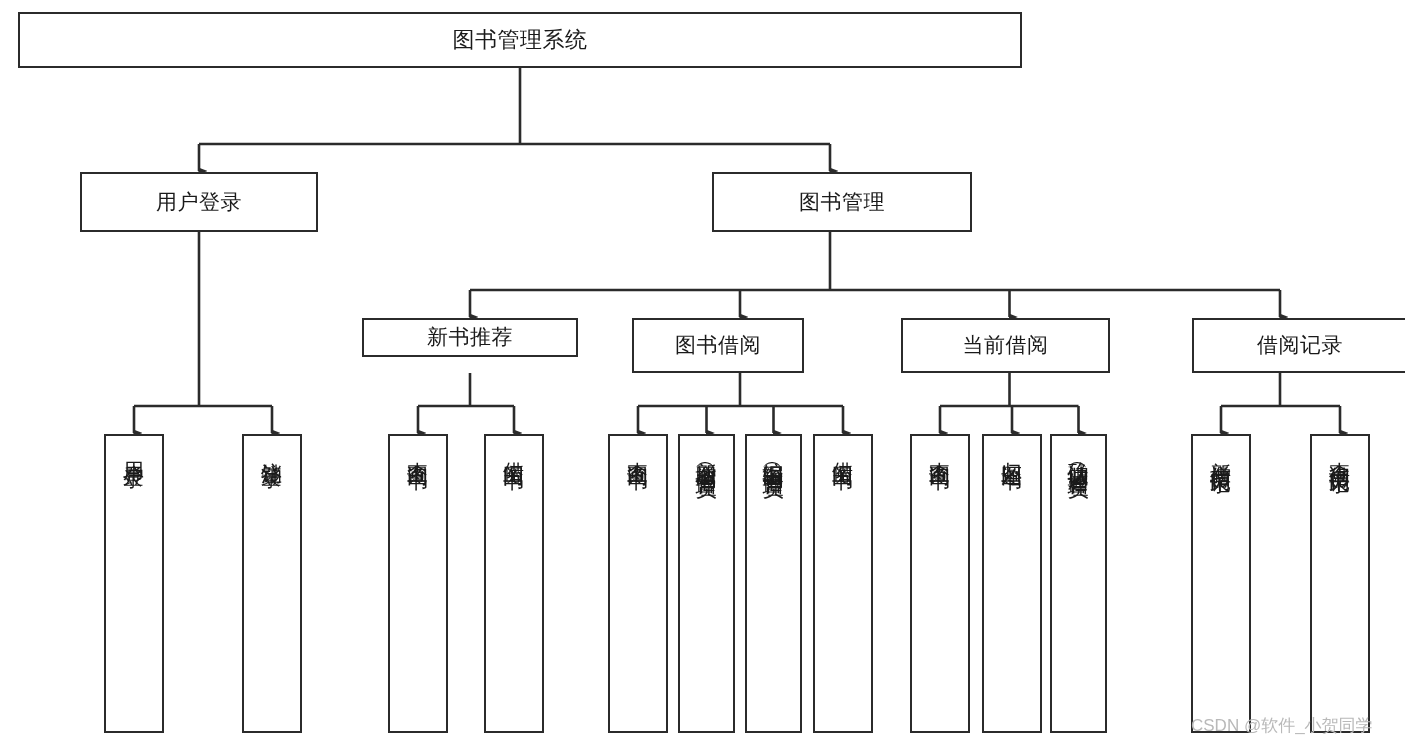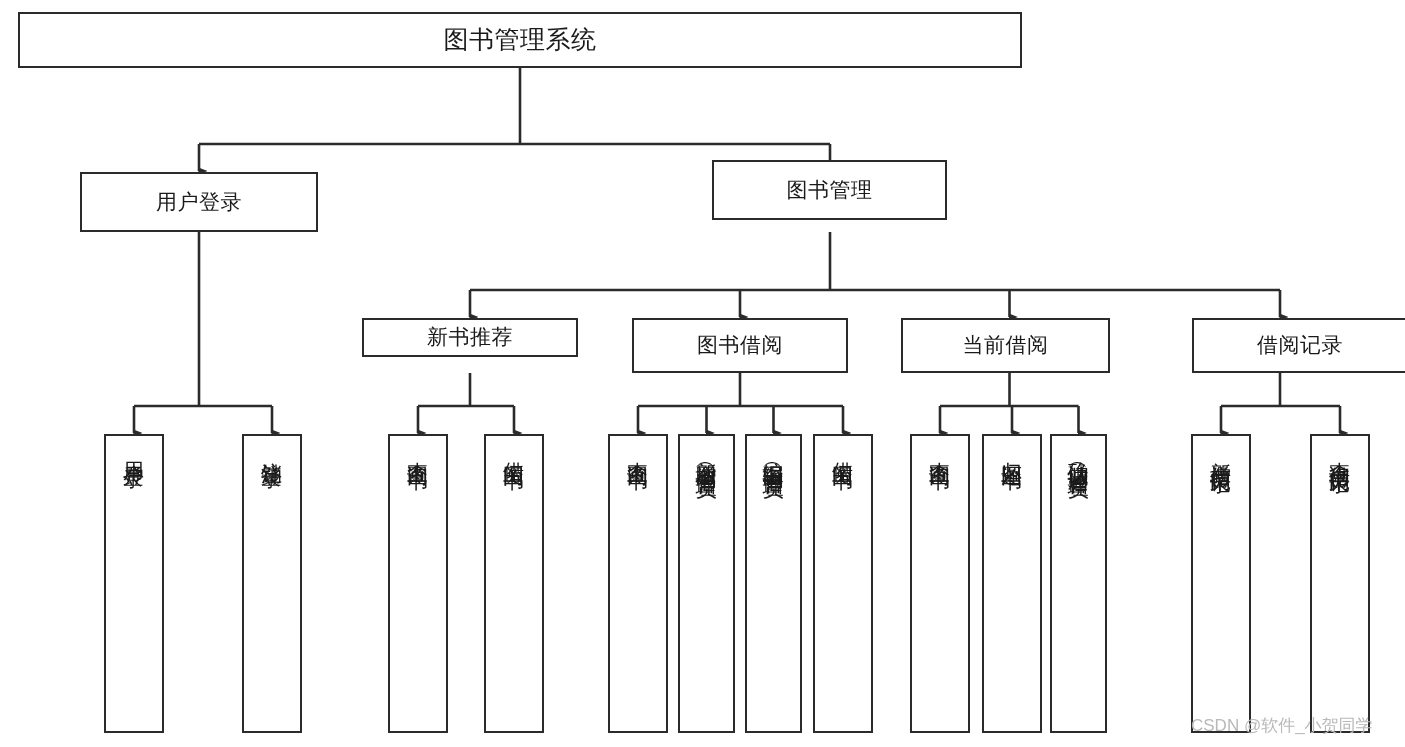--- a/index.html
+++ b/index.html
@@ -53,21 +53,21 @@
     padding-top: 9px;
   }
   .node.vertical .node-label {
     writing-mode: vertical-rl;
     text-orientation: upright;
     font-size: 21px;
     letter-spacing: 2.5px;
     line-height: 1.0;
     white-space: nowrap;
   }
-  .node.root .node-label { font-size: 25px; }
+  .node.root .node-label { font-size: 22px; }
   .watermark {
     position: absolute;
     left: 1191px;
     top: 714px;
     font-size: 17px;
     color: #b9b9b9;
     white-space: nowrap;
     font-family: "Liberation Sans", "DejaVu Sans", sans-serif;
     pointer-events: none;
   }
@@ -120,27 +120,27 @@
       </g>
   </svg>
 
   <div id="nodes-layer">
       <div class="node horizontal root" style="left: 18px; top: 12px; width: 1004px; height: 56px;">
         <span class="node-label">图书管理系统</span>
       </div>
       <div class="node horizontal" style="left: 80px; top: 172px; width: 238px; height: 60px;">
         <span class="node-label">用户登录</span>
       </div>
-      <div class="node horizontal" style="left: 712px; top: 160px; width: 235px; height: 60px; justify-content: center;">
+      <div class="node horizontal" style="left: 712px; top: 172px; width: 260px; height: 60px; justify-content: center;">
         <span class="node-label">图书管理</span>
       </div>
       <div class="node horizontal" style="left: 362px; top: 318px; width: 216px; height: 39px;">
         <span class="node-label">新书推荐</span>
       </div>
-      <div class="node horizontal" style="left: 632px; top: 318px; width: 216px; height: 55px;">
+      <div class="node horizontal" style="left: 632px; top: 318px; width: 172px; height: 55px;">
         <span class="node-label">图书借阅</span>
       </div>
       <div class="node horizontal" style="left: 901px; top: 318px; width: 209px; height: 55px;">
         <span class="node-label">当前借阅</span>
       </div>
       <div class="node horizontal" style="left: 1172px; top: 318px; width: 216px; height: 55px; margin-left: 20px;">
         <span class="node-label">借阅记录</span>
       </div>
       <div class="node vertical" style="left: 104px; top: 434px; width: 60px; height: 299px;">
         <span class="node-label">用户登录</span>

